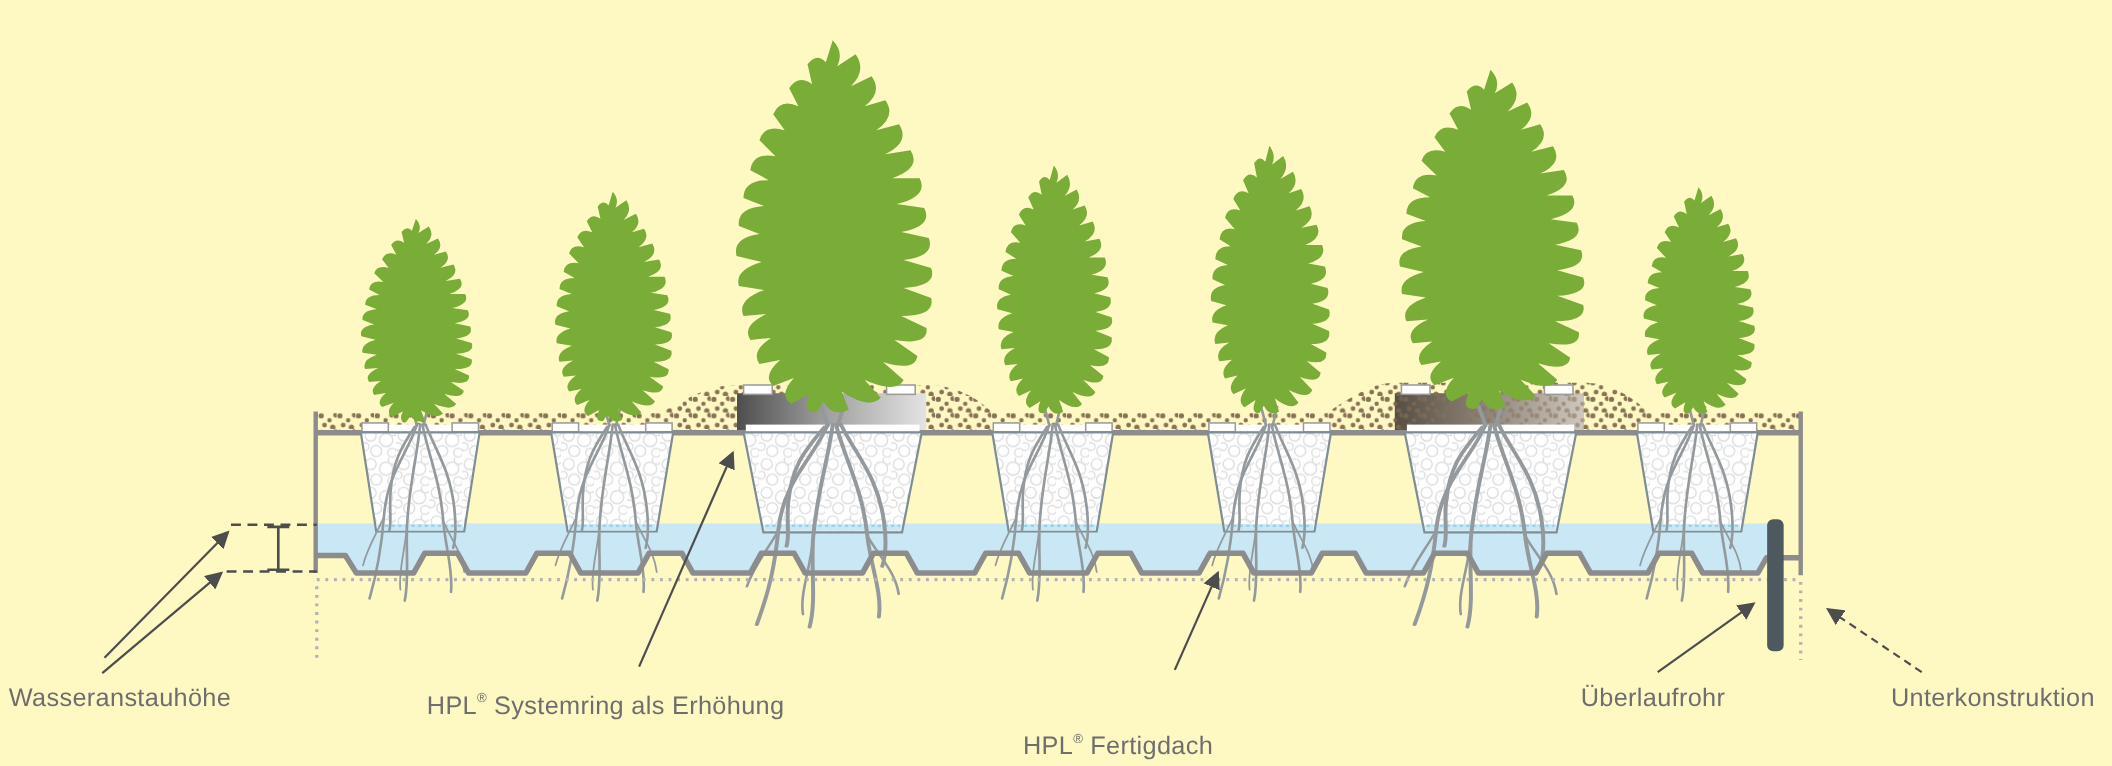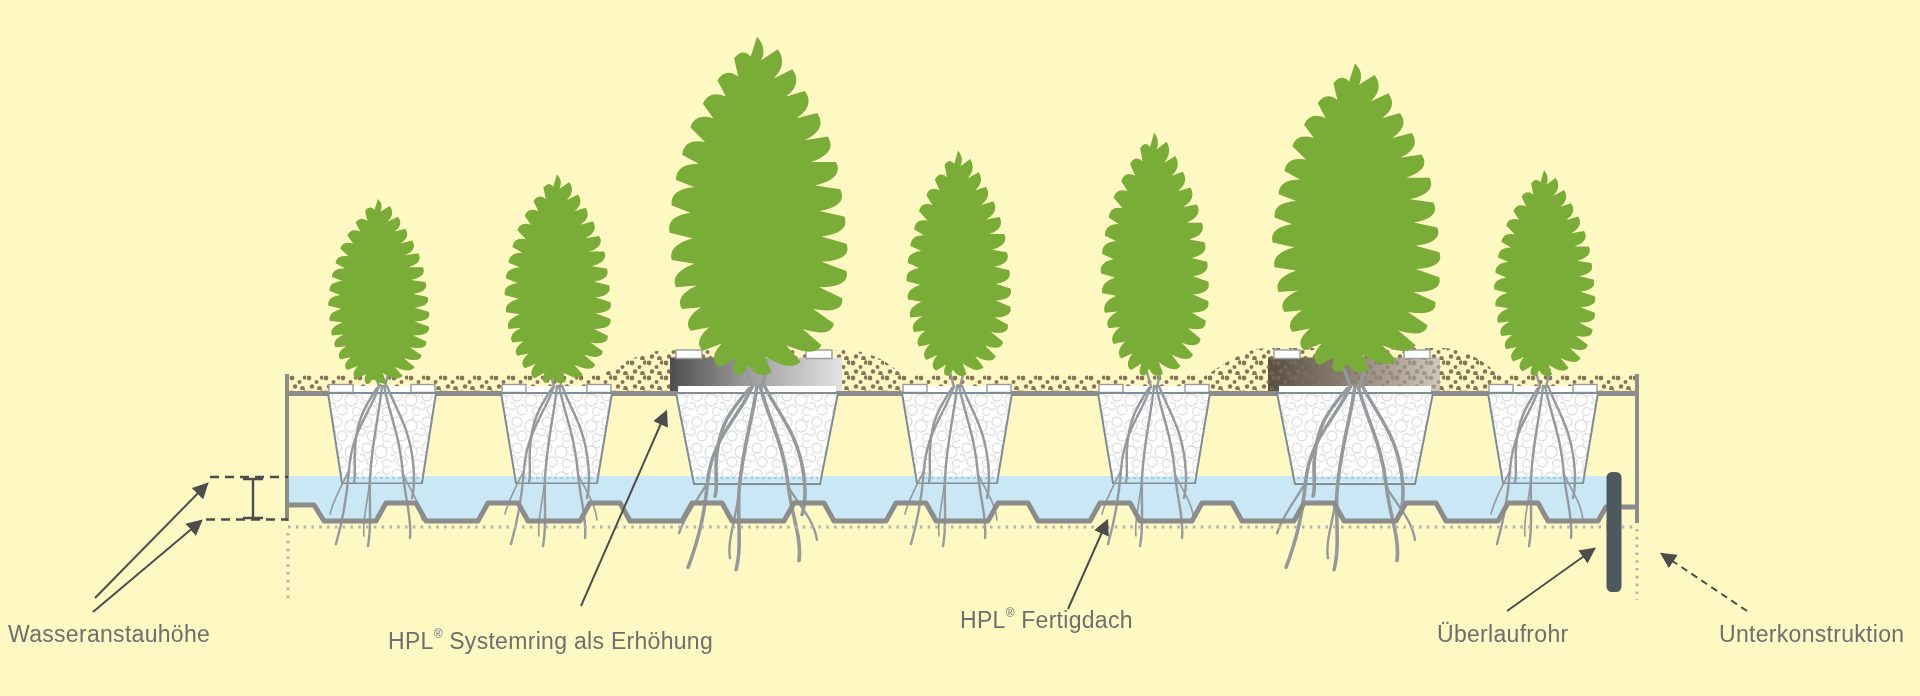--- a/index.html
+++ b/index.html
@@ -211,21 +211,21 @@
     <path class="arrow dashed" marker-end="url(#ah)" d="M1747,611 L1662,554"></path>
   </g>
 </svg>
 
 <div class="lbl" style="left:8px;top:619px;">Wasseranstauhöhe</div>
 
 <div class="lbl center" style="left:388px;top:621px;width:340px;">
   <span><span>HPL</span><sup>®</sup><span> Systemring als Erhöhung</span></span><br>
 </div>
 
-<div class="lbl roof-label" style="left:930px;top:600px;margin-left:30px;">
+<div class="lbl roof-label" style="left:930px;top:658px;">
   <svg width="82" height="20" viewBox="0 0 82 20">
     <path d="M1,16 H18 L29,4 H50 L61,16 H78" fill="none" stroke="var(--line-gray)" stroke-width="4.5" stroke-linejoin="round" stroke-linecap="round"></path>
   </svg>
   <span><span>HPL</span><sup>®</sup><span> Fertigdach</span></span>
 </div>
 
 <div class="lbl" style="left:1437px;top:619px;">Überlaufrohr</div>
 
 <div class="lbl" style="left:1708px;top:619px;margin-left:11px;">Unterkonstruktion</div>
 

